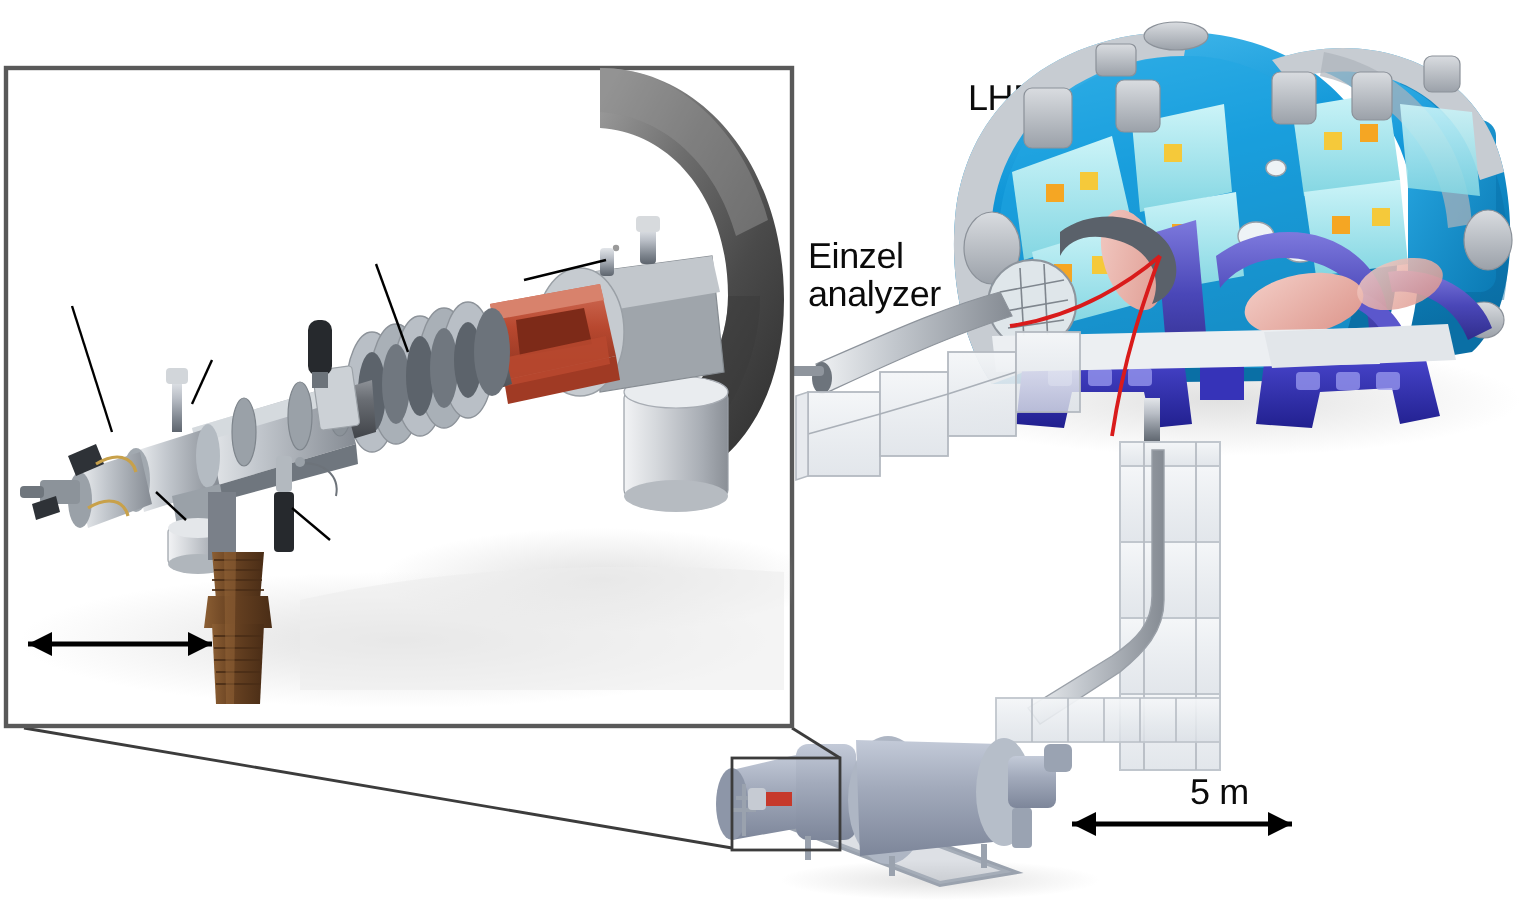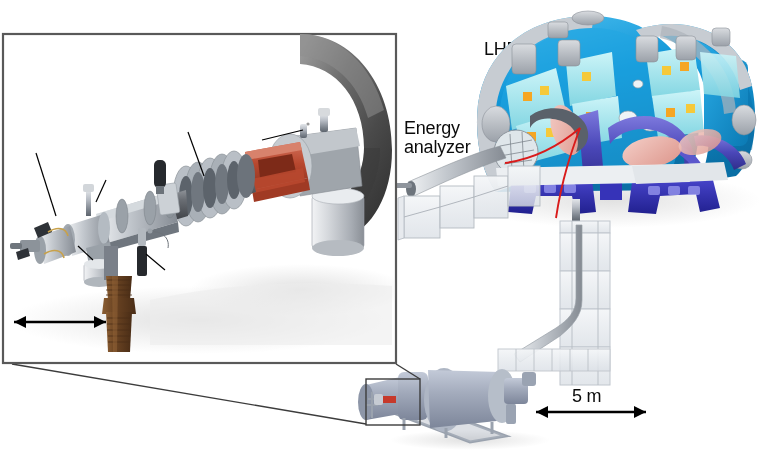--- a/index.html
+++ b/index.html
@@ -510,19 +510,19 @@
     <div class="lbl" style="left:155px; top:270px; font-size:17px;">FC0</div>
 
     <div class="lbl" style="left:49px;  top:268px; font-size:17px;">Pump</div>
 
     <div class="lbl" style="left:302px; top:252px; font-size:17px;">Pump</div>
 
     <div class="lbl" style="left:21px;  top:299px; font-size:17px;">1000 mm</div>
 
     <div class="lbl" style="left:484px; top:40px; font-size:18px;">LHD</div>
 
-    <div class="lbl" style="left:404px; top:119px; font-size:18px;">Energy
+    <div class="lbl" style="left:404px; top:119px; font-size:18px;">Einzel
 analyzer</div>
 
-    <div class="lbl" style="left:572px; top:387px; font-size:18px;">5 m</div>
+    <div class="lbl" style="left:595px; top:387px; font-size:18px;">5 m</div>
   </div>
 
 </div>
 
 </body></html>

